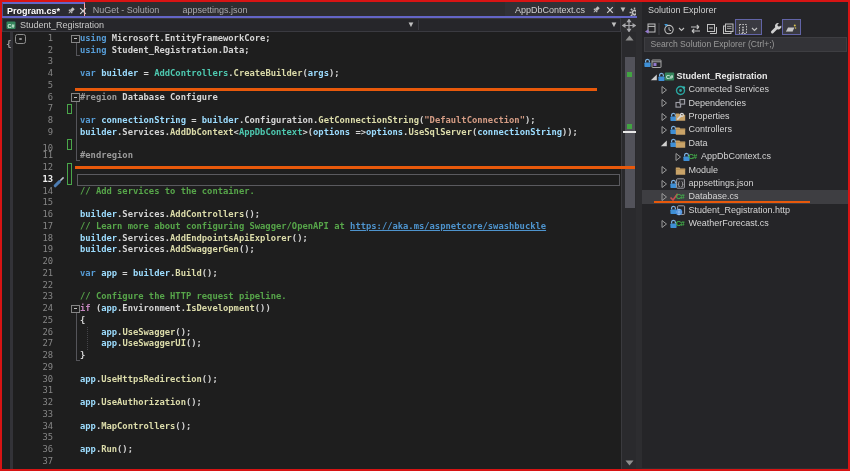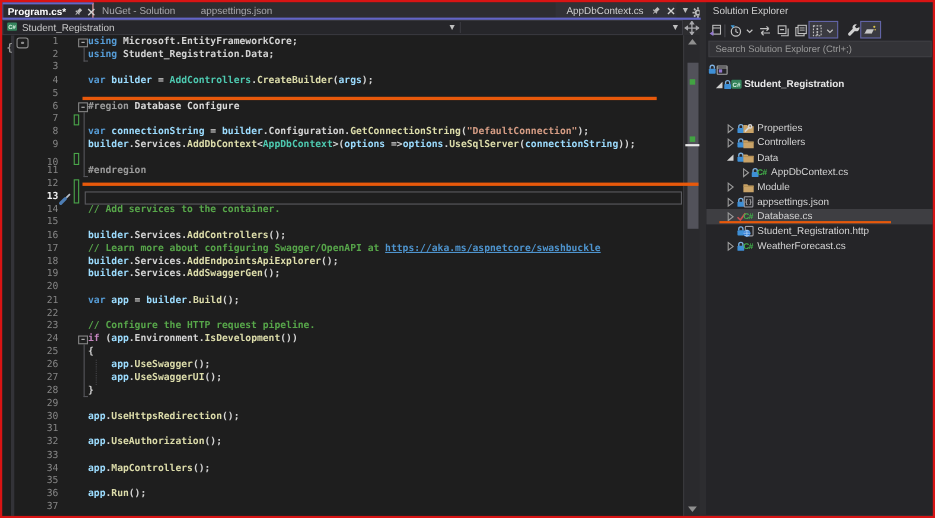--- a/index.html
+++ b/index.html
@@ -372,20 +372,49 @@
             </svg>
           </span>
           <span class="ticon" style="left: 21.5px;">
             <svg width="11" height="11" viewBox="0 0 11 11">
               <rect x="0.8" y="1.6" width="9.4" height="8" rx="1" fill="#35845c"></rect>
               <text x="5.5" y="8" font-size="5.6" font-weight="bold" fill="#d7f2e2" text-anchor="middle" font-family="Liberation Sans,sans-serif">C#</text>
             </svg>
           </span>
           <span class="tlabel bold" style="left: 34.5px;">Student_Registration</span>
         </div>
+        <div class="trow" style="top: 28.4px;">
+          <span class="exp" style="left: 16.5px;">
+            <svg width="10" height="10" viewBox="0 0 10 10">
+              <path d="M3 1.5 L7.5 5 L3 8.5 Z" fill="none" stroke="#9a9a9a" stroke-width="1"></path>
+            </svg>
+          </span>
+          <span class="ticon" style="left: 32.5px;">
+            <svg width="11" height="11" viewBox="0 0 11 11">
+              <circle cx="5.5" cy="5.5" r="4" fill="none" stroke="#2aa5a0" stroke-width="1.4"></circle>
+              <circle cx="5.5" cy="5.5" r="1.4" fill="#2aa5a0"></circle>
+              <circle cx="8.8" cy="2.6" r="1.3" fill="#35b5af"></circle>
+            </svg>
+          </span>
+          <span class="tlabel" style="left: 46.5px;">Connected Services</span>
+        </div>
+        <div class="trow" style="top: 41.75px;">
+          <span class="exp" style="left: 16.5px;">
+            <svg width="10" height="10" viewBox="0 0 10 10">
+              <path d="M3 1.5 L7.5 5 L3 8.5 Z" fill="none" stroke="#9a9a9a" stroke-width="1"></path>
+            </svg>
+          </span>
+          <span class="ticon" style="left: 32.5px;">
+            <svg width="11" height="11" viewBox="0 0 11 11">
+              <rect x="1" y="4.5" width="4.6" height="4.6" fill="none" stroke="#a0a0a8" stroke-width="1.1"></rect>
+              <rect x="5" y="1.5" width="4.6" height="4.6" fill="#2d2d30" stroke="#a0a0a8" stroke-width="1.1"></rect>
+            </svg>
+          </span>
+          <span class="tlabel" style="left: 46.5px;">Dependencies</span>
+        </div>
         <div class="trow" style="top: 55.1px;">
           <span class="exp" style="left: 16.5px;">
             <svg width="10" height="10" viewBox="0 0 10 10">
               <path d="M3 1.5 L7.5 5 L3 8.5 Z" fill="none" stroke="#9a9a9a" stroke-width="1"></path>
             </svg>
           </span>
           <span class="lock" style="left: 25.5px;">
             <svg width="9" height="10" viewBox="0 0 9 10">
               <path d="M2.6 4.6 V3.2 a1.9 1.9 0 0 1 3.8 0 V4.6" fill="none" stroke="#7fb2e0" stroke-width="1.2"></path>
               <rect x="1.4" y="4.4" width="6.2" height="4.6" rx="0.8" fill="#3e8fd6"></rect>

